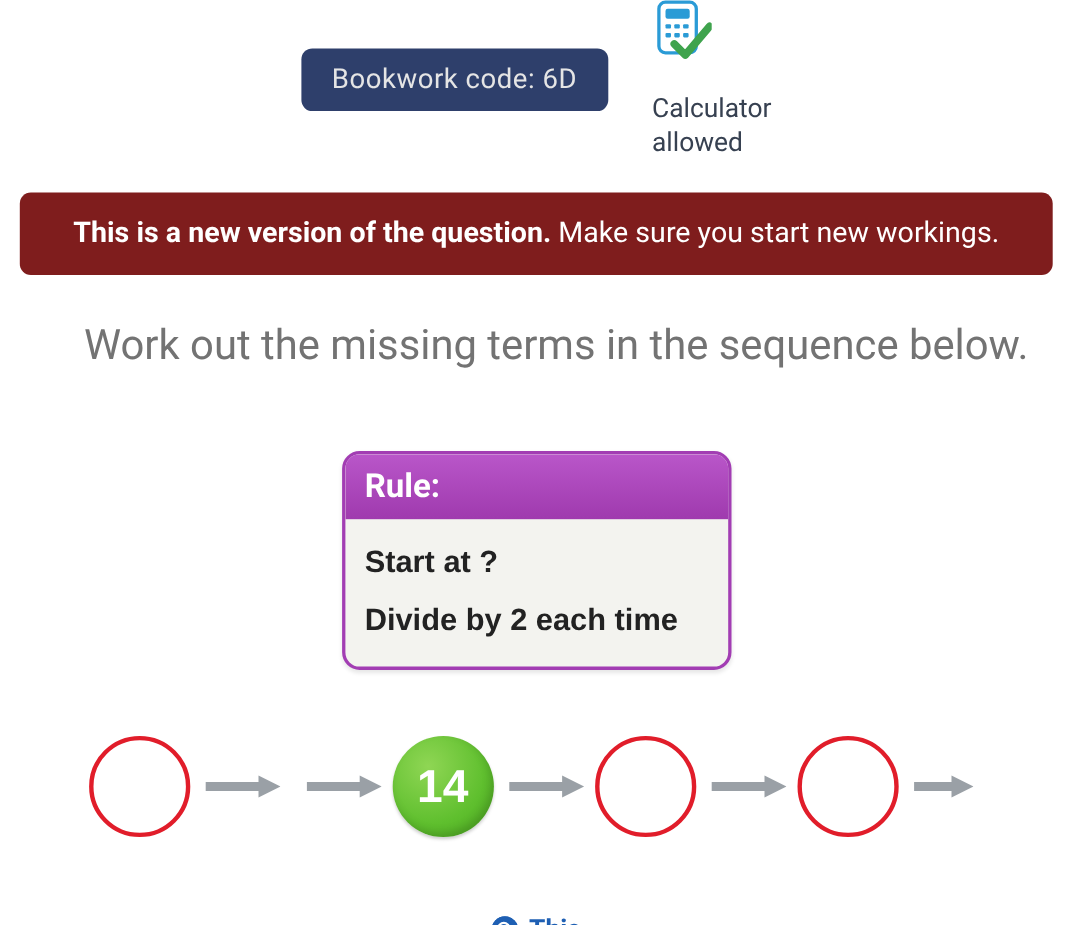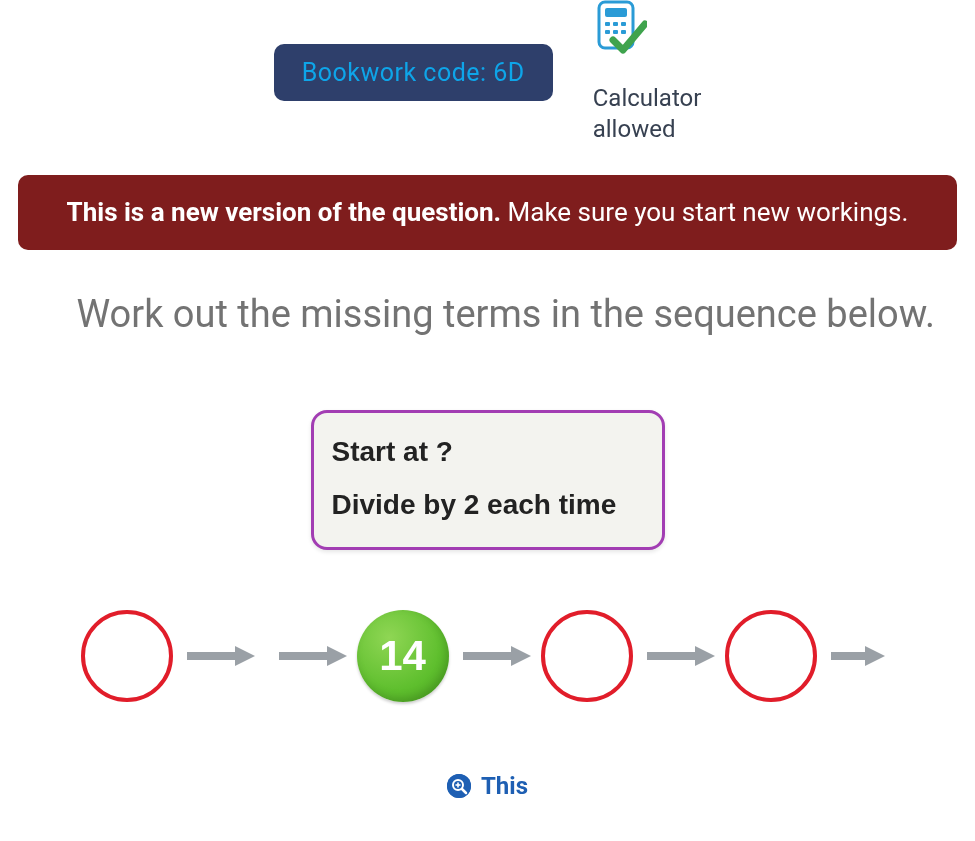--- a/index.html
+++ b/index.html
@@ -14,21 +14,21 @@
   .top-row {
     display: flex;
     align-items: center;
     justify-content: center;
     gap: 40px;
     margin-top: 0;
     padding-top: 0;
   }
   .bookwork-badge {
     background: #2e3f6b;
-    color: #0ea5e9;
+    color: #e5e5e5;
     font-size: 25px;
     font-weight: 400;
     padding: 14px 28px;
     border-radius: 10px;
     letter-spacing: 0.5px;
   }
   .calc-wrap {
     display: flex;
     align-items: flex-start;
     gap: 29px;
@@ -174,20 +174,21 @@
   </div>
 </div>
 
 <div class="notice-banner">
   <span class="bold">This is a new version of the question.</span><span class="rest"> Make sure you start new workings.</span>
 </div>
 
 <div class="question">Work out the missing terms in the sequence below.</div>
 
 <div class="rule-card">
+  <div class="rule-header">Rule:</div>
   <div class="rule-body">
     <div class="rule-line">Start at ?</div>
     <div class="rule-line">Divide by 2 each time</div>
   </div>
 </div>
 
 <div class="sequence">
   <div class="circle empty">
     <span></span>
   </div>

